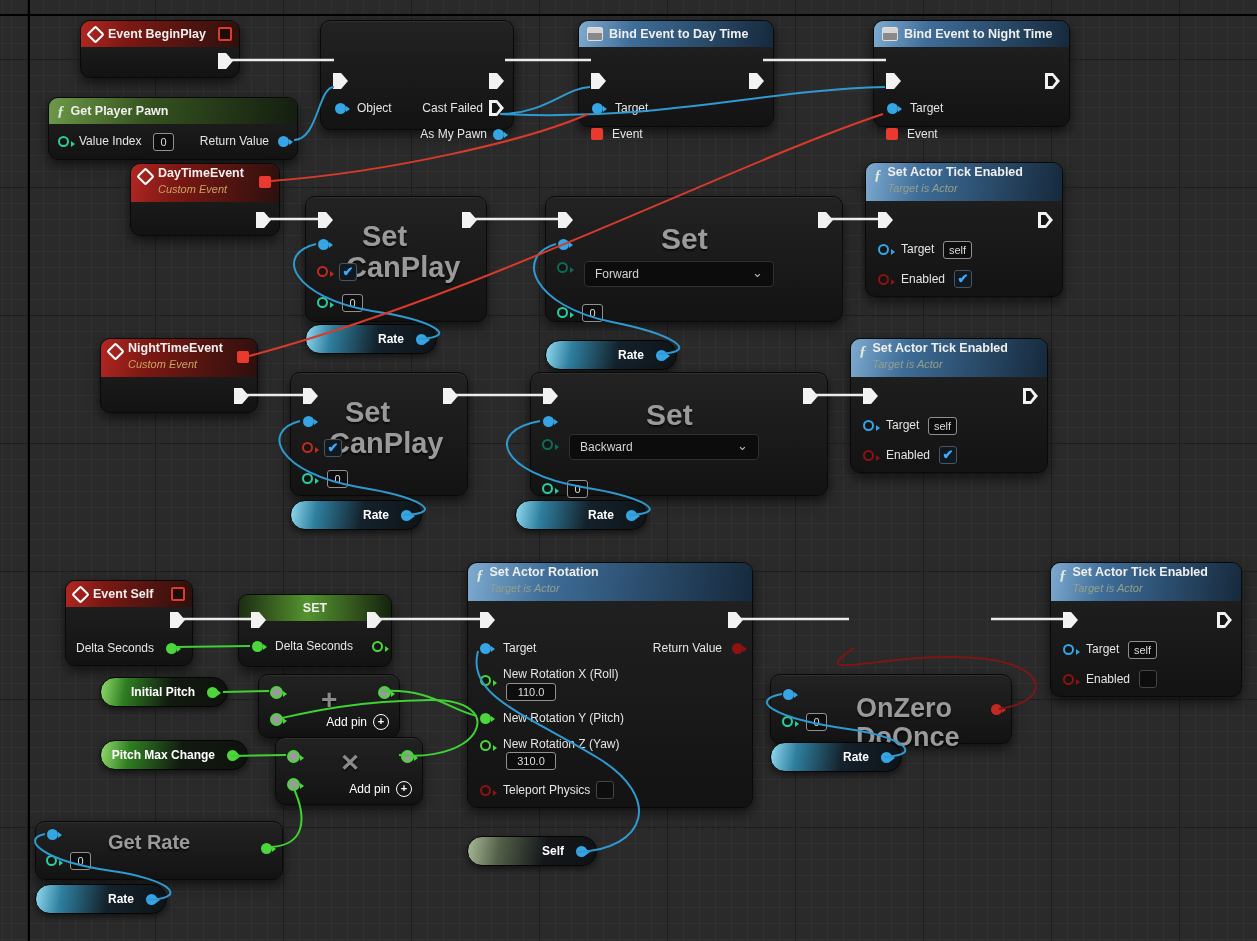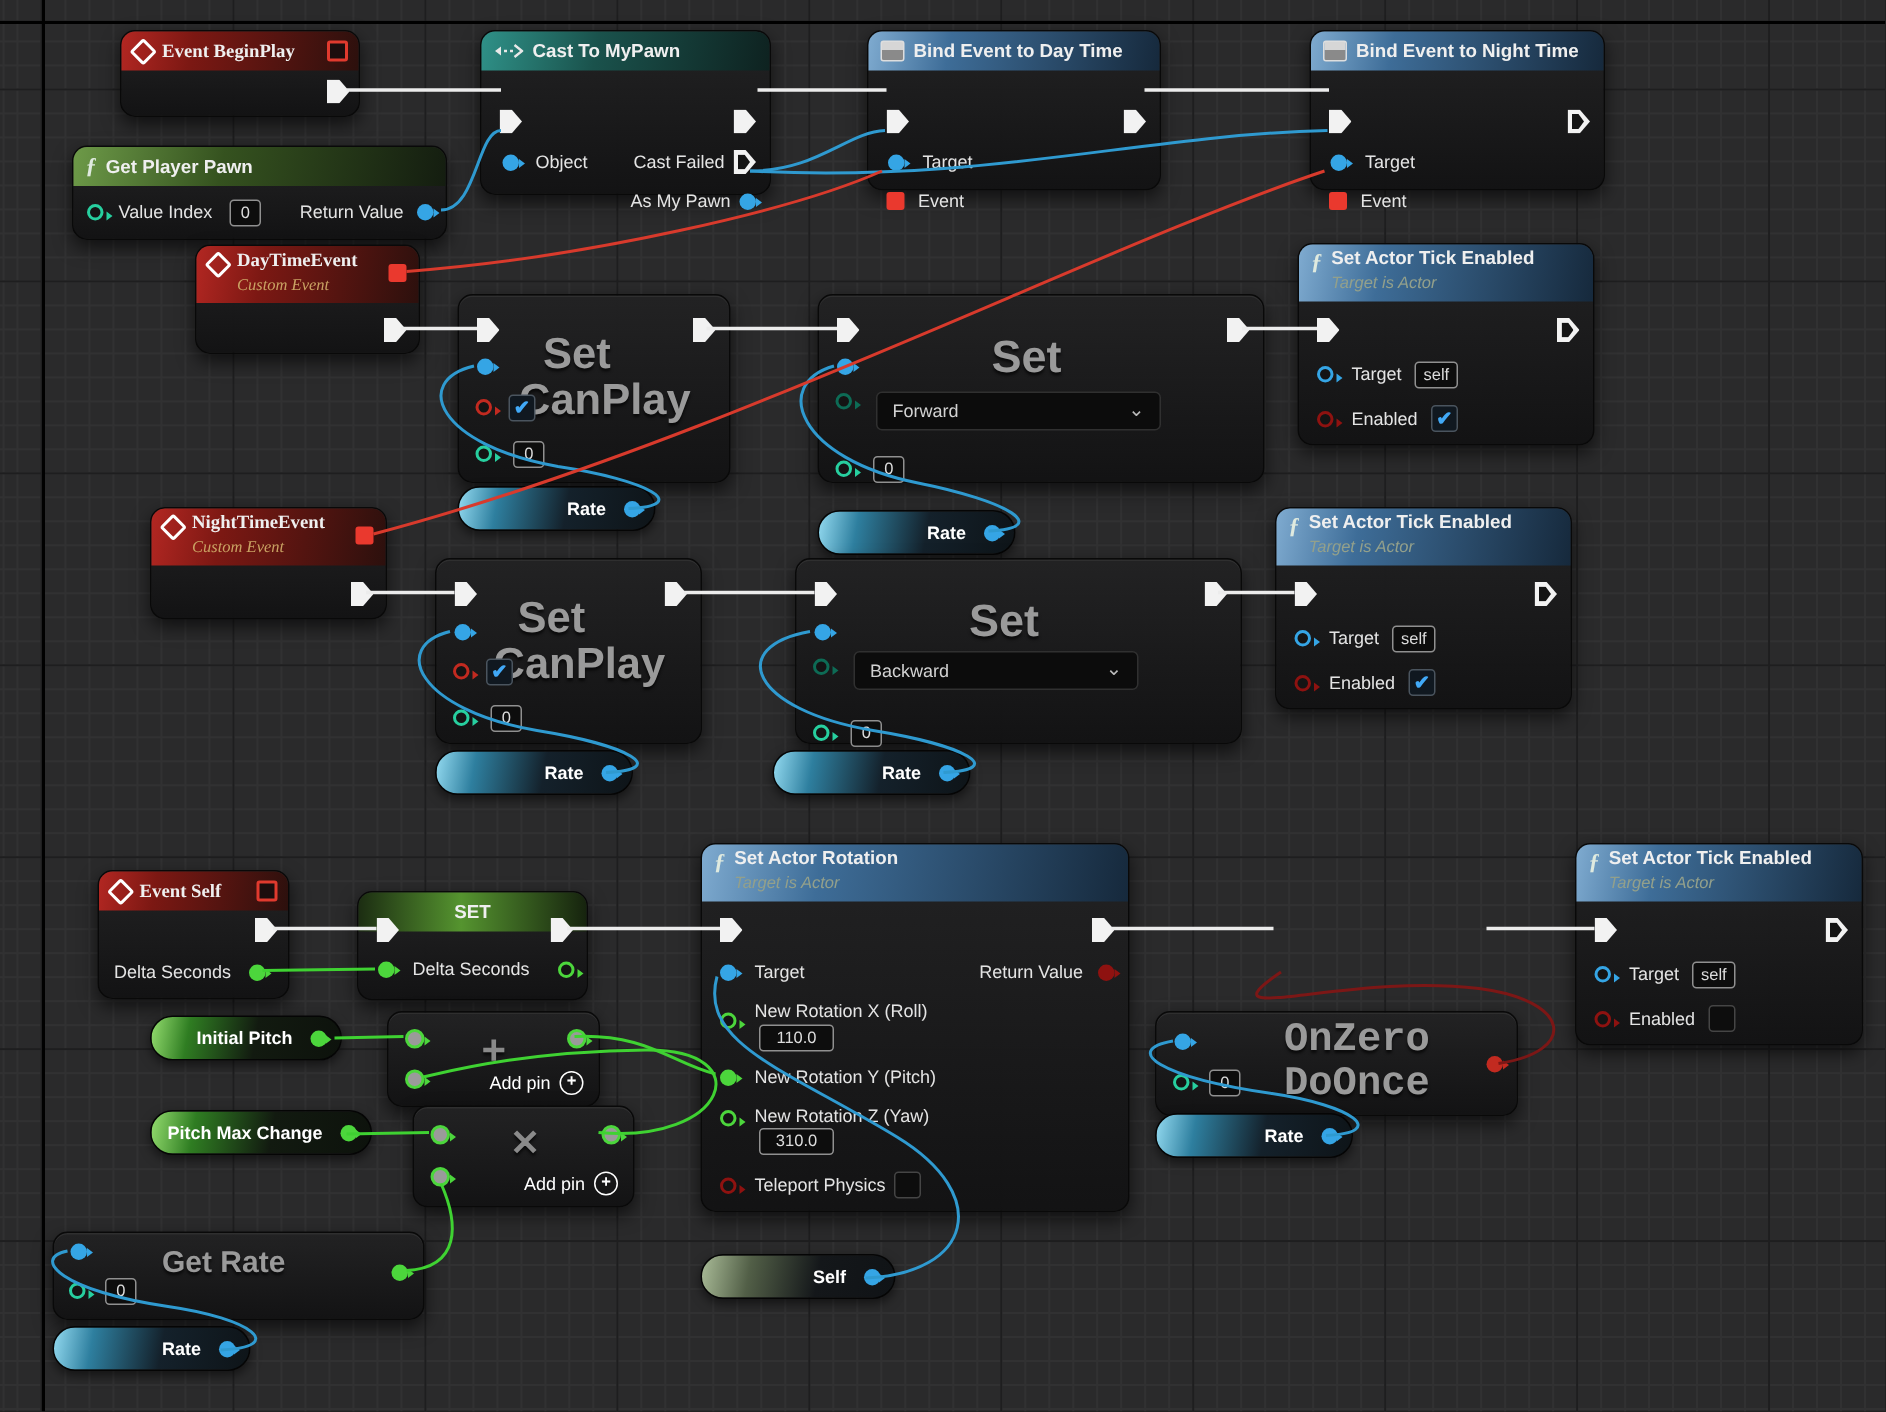--- a/index.html
+++ b/index.html
@@ -19,21 +19,21 @@
     box-shadow:0 5px 12px rgba(0,0,0,.6),inset 0 1px 0 rgba(255,255,255,.06);}
   .hdr{position:absolute;left:0;top:0;right:0;border-radius:9px 9px 0 0;display:flex;align-items:center;gap:6px;
     padding:0 8px;font-weight:bold;font-size:12.5px;color:#efefef;box-sizing:border-box;}
   .hdr .ttl{white-space:nowrap;}
   .hdr1{height:26px;}
   .hdr2{height:38px;align-items:flex-start;padding-top:2px;}
   .hdr2 .tt2{line-height:1.25;}
   .sub{font-weight:normal;font-style:italic;font-size:11px;}
   .sub-ev{color:#c9a263;}
   .sub-act{color:#93a08b;}
-  .hdr-red{background:linear-gradient(100deg,#b32722 0%,#7c1813 30%,#2c100d 100%);font-family:Liberation Serif, serif;}
+  .hdr-red{background:linear-gradient(100deg,#b32722 0%,#7c1813 30%,#2c100d 100%);}
   .hdr-green{background:linear-gradient(100deg,#6d9a48 0%,#35521f 40%,#141d10 100%);}
   .hdr-teal{background:linear-gradient(100deg,#2f9188 0%,#1a524c 40%,#0e2220 100%);}
   .hdr-blue{background:linear-gradient(100deg,#7fabd0 0%,#3e6d98 28%,#16293c 100%);}
   .hdr-grey{background:linear-gradient(100deg,#dcdcdc 0%,#8e8e8e 22%,#2e2e2e 85%);color:#e6e6e6;text-shadow:0 1px 1px #000;}
   .hdr-setg{background:linear-gradient(90deg,#1c2d12 0%,#55942f 45%,#16230e 100%);justify-content:center;}
   .fico{font-family:"Liberation Serif",serif;font-style:italic;font-weight:bold;font-size:15px;color:#dfeadf;line-height:1;}
   .evico{width:9px;height:9px;border:2.5px solid #fff;border-radius:2px;transform:rotate(45deg);flex:none;}
   .bindico{width:14px;height:12px;border:1px solid #dedede;border-radius:2px;flex:none;
     background:linear-gradient(#d6d6d6 0 45%,#8a8a8a 45% 100%);}
   .sq{position:absolute;width:12px;height:12px;border-radius:2px;background:#ea392e;}
@@ -103,27 +103,20 @@
       <span class="ttl">Get Player Pawn</span>
     </div>
     <span class="pin ring c-int" style="left:9px;top:38px;"></span>
     <span class="lab" style="left:30px;top:36px;">Value Index</span>
     <span class="vbox" style="left:104px;top:35px;">0</span>
     <span class="lab" style="right:28px;top:36px;">Return Value</span>
     <span class="pin fill c-blue" style="right:8px;top:38px;"></span>
   </div>
 
   <div class="node" style="left:320px;top:20px;width:192px;height:108px;">
-    <div class="hdr hdr1 hdr-teal">
-      <svg width="20" height="10">
-          <path d="M1 5l4-3v6z" fill="#e8e8e8"></path>
-          <path d="M7 5h2 M11 5h2 M14 1l5 4-5 4" stroke="#e8e8e8" stroke-width="1.6" fill="none"></path>
-        </svg>
-      <span class="ttl">Cast To MyPawn</span>
-    </div>
     <span class="xpin" style="left:12px;top:52px;">
         <i></i>
       </span>
     <span class="xpin" style="right:9px;top:52px;">
         <i></i>
       </span>
     <span class="pin fill c-blue" style="left:14px;top:82px;"></span>
     <span class="lab" style="left:36px;top:80px;">Object</span>
     <span class="lab" style="right:30px;top:80px;">Cast Failed</span>
     <span class="xpin" style="right:9px;top:79px;">
@@ -383,21 +376,21 @@
     <span class="pin ring c-green" style="left:12px;top:177px;"></span>
     <span class="lab" style="left:35px;top:174px;">New Rotation Z (Yaw)</span>
     <span class="vbox" style="left:38px;top:189px;width:38px;">310.0</span>
     <span class="pin ring c-dred" style="left:12px;top:222px;"></span>
     <span class="lab" style="left:35px;top:220px;">Teleport Physics</span>
     <span class="cb off" style="left:128px;top:218px;"></span>
   </div>
 
 
   <div class="node" style="left:770px;top:674px;width:240px;height:68px;">
-    <div class="wm" style="left:85px;top:5px;font-size:27px;font-family:Liberation Mono, monospace;">
+    <div class="wm" style="left:85px;top:19px;font-size:27px;">
       <span>OnZero</span><br><span>DoOnce</span>
     </div>
     <span class="pin fill c-blue" style="left:12px;top:14px;"></span>
     <span class="pin ring c-int" style="left:11px;top:41px;"></span>
     <span class="vbox" style="left:35px;top:38px;">0</span>
     <span class="pin fill c-red" style="right:9px;top:29px;"></span>
   </div>
   <div class="pill pill-rate" style="left:770px;top:742px;width:132px;">
     <span class="pl">Rate</span>
     <span class="pin fill c-blue"></span>

